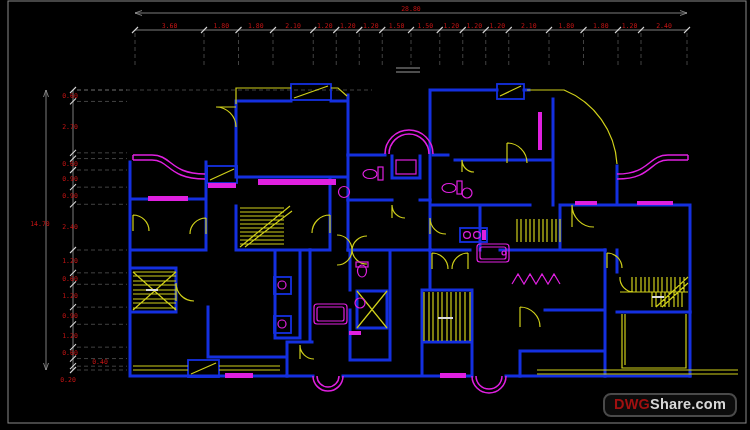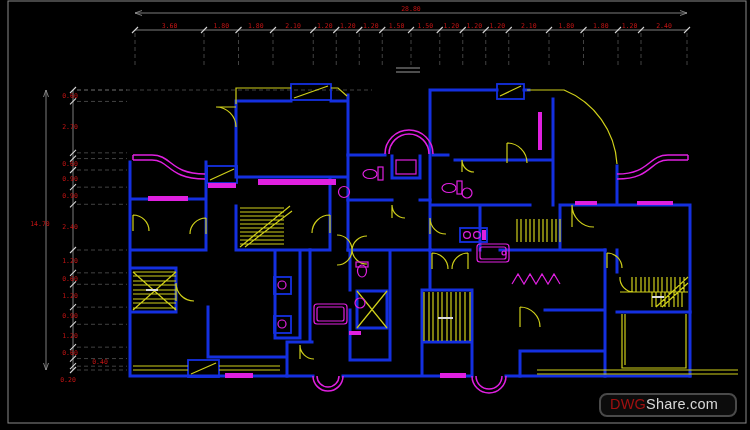--- a/index.html
+++ b/index.html
@@ -12,23 +12,23 @@
   .wit{stroke:#6f6f6f;stroke-width:.6;stroke-dasharray:4 3;fill:none}
   .dtext{fill:var(--dim-red,#c41414);font:6.5px "DejaVu Sans Mono",monospace;text-anchor:middle}
   .wall{stroke:var(--wall-blue,#1430e0);stroke-width:3;fill:none;stroke-linecap:square}
   .wall2{stroke:var(--wall-blue,#1430e0);stroke-width:1.8;fill:none}
   .yln{stroke:var(--stair-yellow,#cfcf1a);stroke-width:1.2;fill:none}
   .mln{stroke:var(--fixture-magenta,#e020e0);stroke-width:1.5;fill:none}
   .mthin{stroke:var(--fixture-magenta,#e020e0);stroke-width:1.2;fill:none}
   .mfill{fill:var(--fixture-magenta,#e020e0)}
   .wdash{fill:#ddd}
   .gray{stroke:#9a9a9a;stroke-width:1;fill:none}
-  .watermark{position:absolute;right:13px;bottom:13px;padding:1px 17px 3px 9px;
+  .watermark{position:absolute;right:13px;bottom:13px;padding:1px 9px 3px 9px;
     border:2px solid #4a4a4a;border-radius:8px;background:rgba(18,18,18,.65);
-    font-family:"Liberation Sans",sans-serif;font-weight:normal;font-size:14.5px;letter-spacing:.2px;}
+    font-family:"Liberation Sans",sans-serif;font-weight:bold;font-size:14.5px;letter-spacing:.2px;}
   .wm-brand{color:var(--watermark-red,#a01010)}
   .wm-suffix{color:var(--watermark-gray,#d8d8d8)}
 </style>
 </head>
 <body>
 
 <div class="stage">
 <svg width="750" height="430" viewBox="0 0 750 430">
 
   <g>

